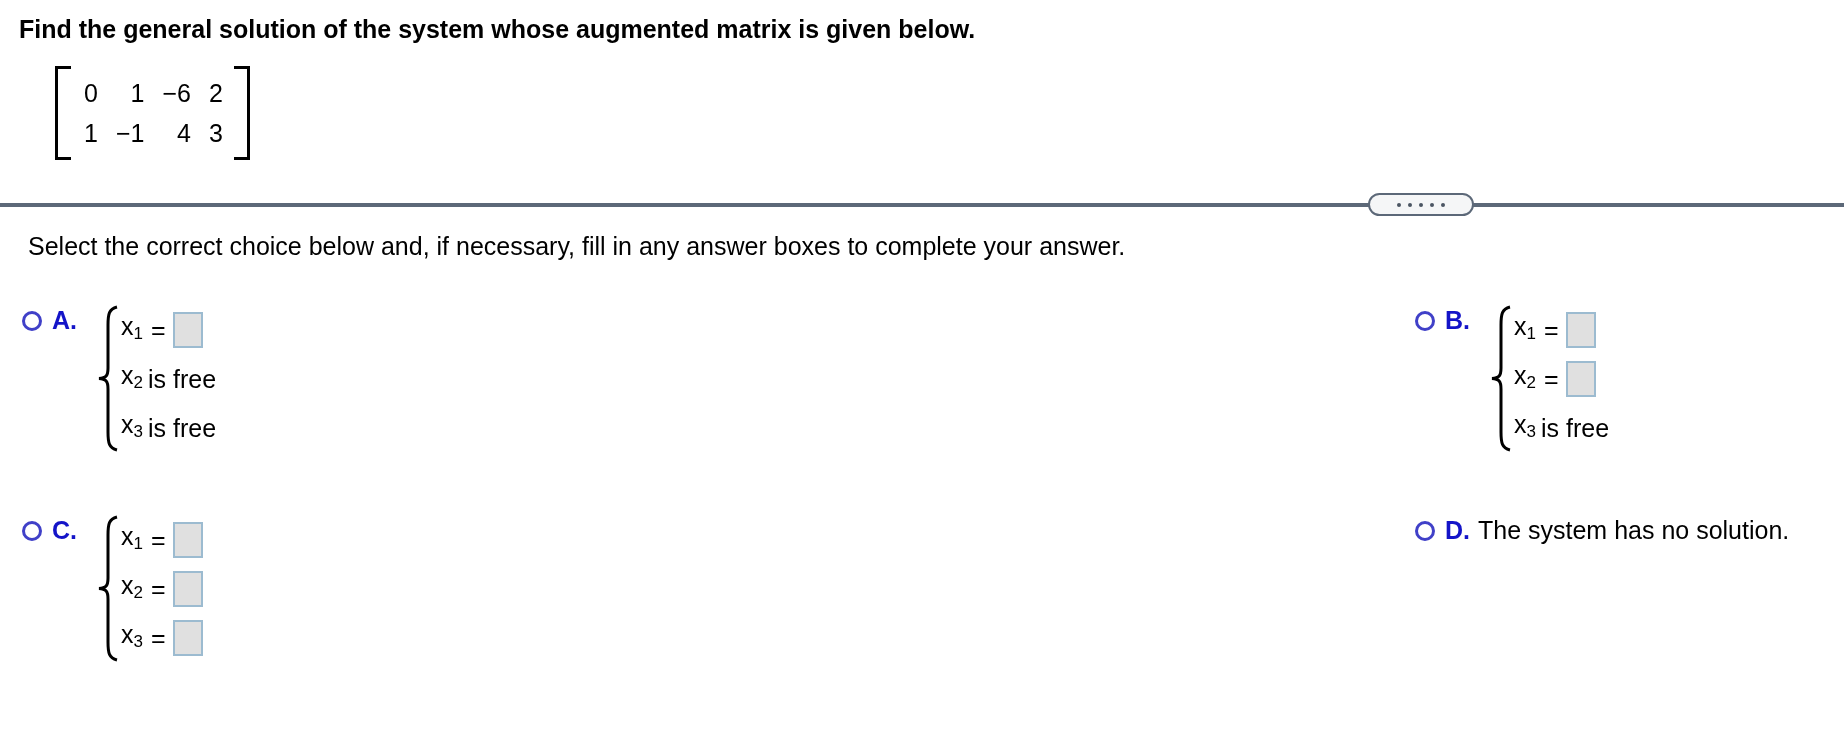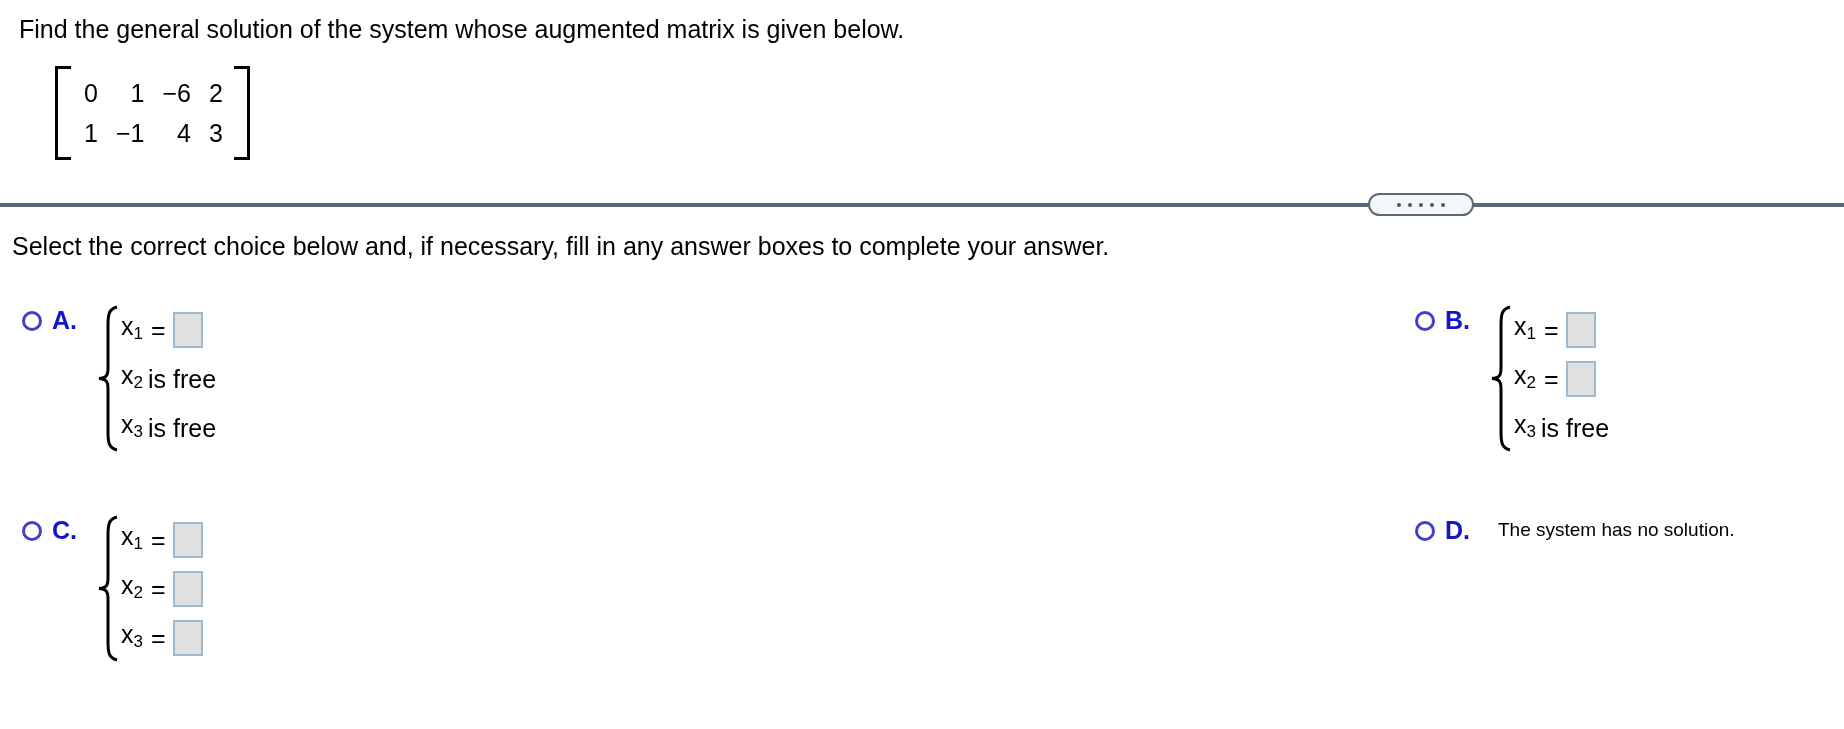--- a/index.html
+++ b/index.html
@@ -18,20 +18,21 @@
 
   
   .prompt {
     position: absolute;
     left: 19px;
     top: 14px;
     font-size: 25px;
     line-height: 30px;
     white-space: nowrap;
     color: #000;
+    font-weight: bold;
   }
 
   
   .matrix-wrap {
     position: absolute;
     left: 55px;
     top: 66px;
   }
   .matrix {
     position: relative;
@@ -89,21 +90,21 @@
     display: block;
     width: 4px;
     height: 4px;
     border-radius: 50%;
     background: #4b5563;
   }
 
   
   .instruction {
     position: absolute;
-    left: 12px;
+    left: 28px;
     top: 231px;
     font-size: 25px;
     line-height: 30px;
     white-space: nowrap;
   }
 
   
   .choice {
     position: absolute;
     display: flex;
@@ -177,23 +178,23 @@
     display: inline-block;
     width: 30px;
     height: 36px;
     background: #e0e0e0;
     border: 2px solid #9cbbd0;
     box-sizing: border-box;
     cursor: text;
     vertical-align: middle;
   }
   .plain-text {
-    font-size: 19px;
-    line-height: 30px;
-    margin-left: 28px;
+    font-size: 25px;
+    line-height: 30px;
+    margin-left: 8px;
     white-space: nowrap;
     margin-top: 0;
   }
 </style>
 </head>
 <body>
 
 <div class="prompt">Find the general solution of the system whose augmented matrix is given below.</div>
 
 <div class="matrix-wrap">

